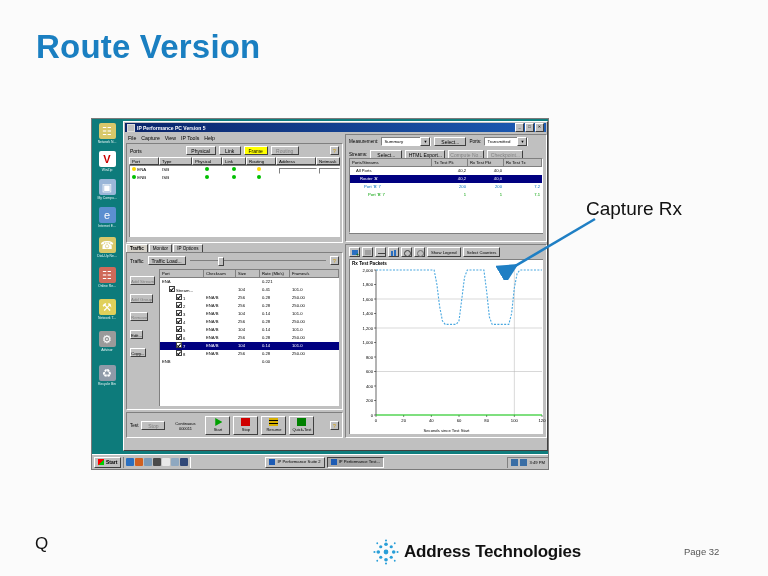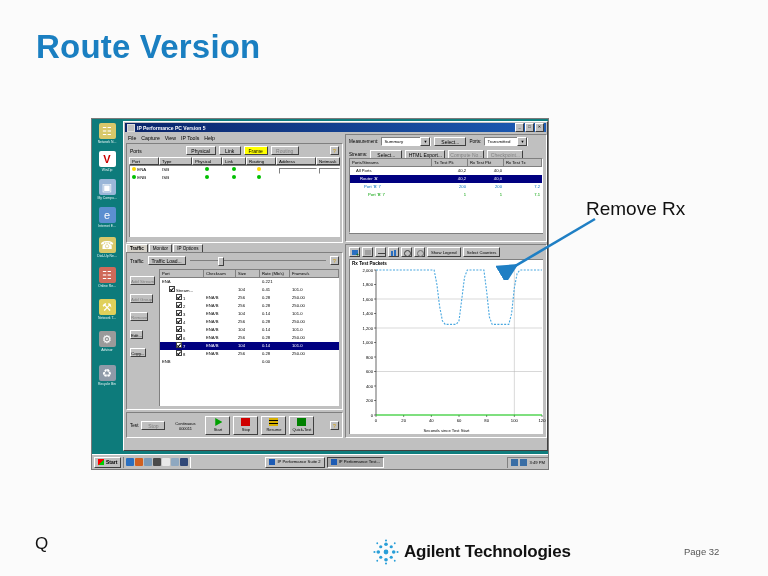--- a/index.html
+++ b/index.html
@@ -666,21 +666,21 @@
 </div>
 
 <svg class="arrow-svg" width="105" height="65">
   <defs>
     <marker id="ah" markerWidth="8" markerHeight="8" refX="6" refY="4" orient="auto">
       <polygon points="8,0 8,8 0,4" fill="#1f7fc4"></polygon>
     </marker>
   </defs>
   <line x1="100" y1="4" x2="10" y2="57" stroke="#1f7fc4" stroke-width="2.6" marker-end="url(#ah)"></line>
 </svg>
-<div class="anno">Remove Rx</div>
+<div class="anno">Capture Rx</div>
 
 <div class="q-mark">Q</div>
 <svg class="footer-logo" viewBox="0 0 40 40">
   <g fill="#2a9fd8">
     <circle cx="20" cy="20" r="3.4"></circle>
     <circle cx="20" cy="9" r="2.6"></circle>
       <circle cx="20" cy="31" r="2.6"></circle>
     <circle cx="9" cy="20" r="2.6"></circle>
       <circle cx="31" cy="20" r="2.6"></circle>
     <circle cx="12.5" cy="12.5" r="2.3"></circle>
@@ -690,14 +690,14 @@
     <circle cx="20" cy="3.5" r="1.5"></circle>
       <circle cx="20" cy="36.5" r="1.5"></circle>
     <circle cx="3.5" cy="20" r="1.5"></circle>
       <circle cx="36.5" cy="20" r="1.5"></circle>
     <circle cx="7.5" cy="7.5" r="1.3"></circle>
       <circle cx="32.5" cy="32.5" r="1.3"></circle>
     <circle cx="32.5" cy="7.5" r="1.3"></circle>
       <circle cx="7.5" cy="32.5" r="1.3"></circle>
   </g>
 </svg>
-<div class="footer-name">Agilent Technologies</div>
+<div class="footer-name">Address Technologies</div>
 <div class="page-num">Page 32</div>
 
 </body></html>

